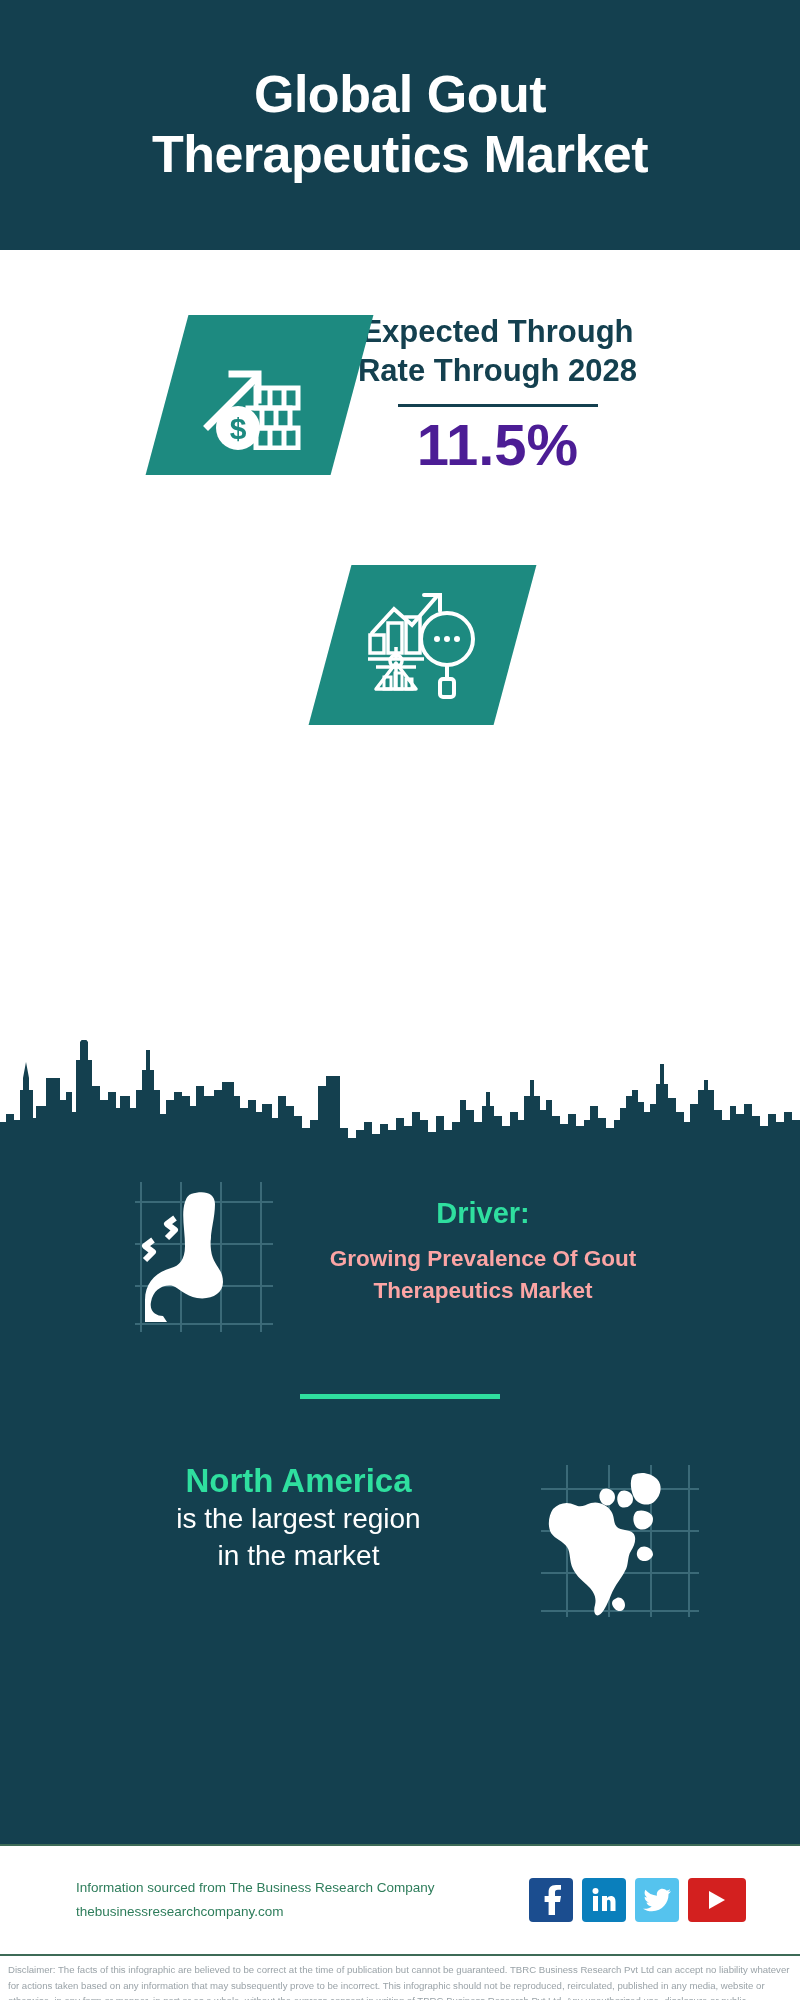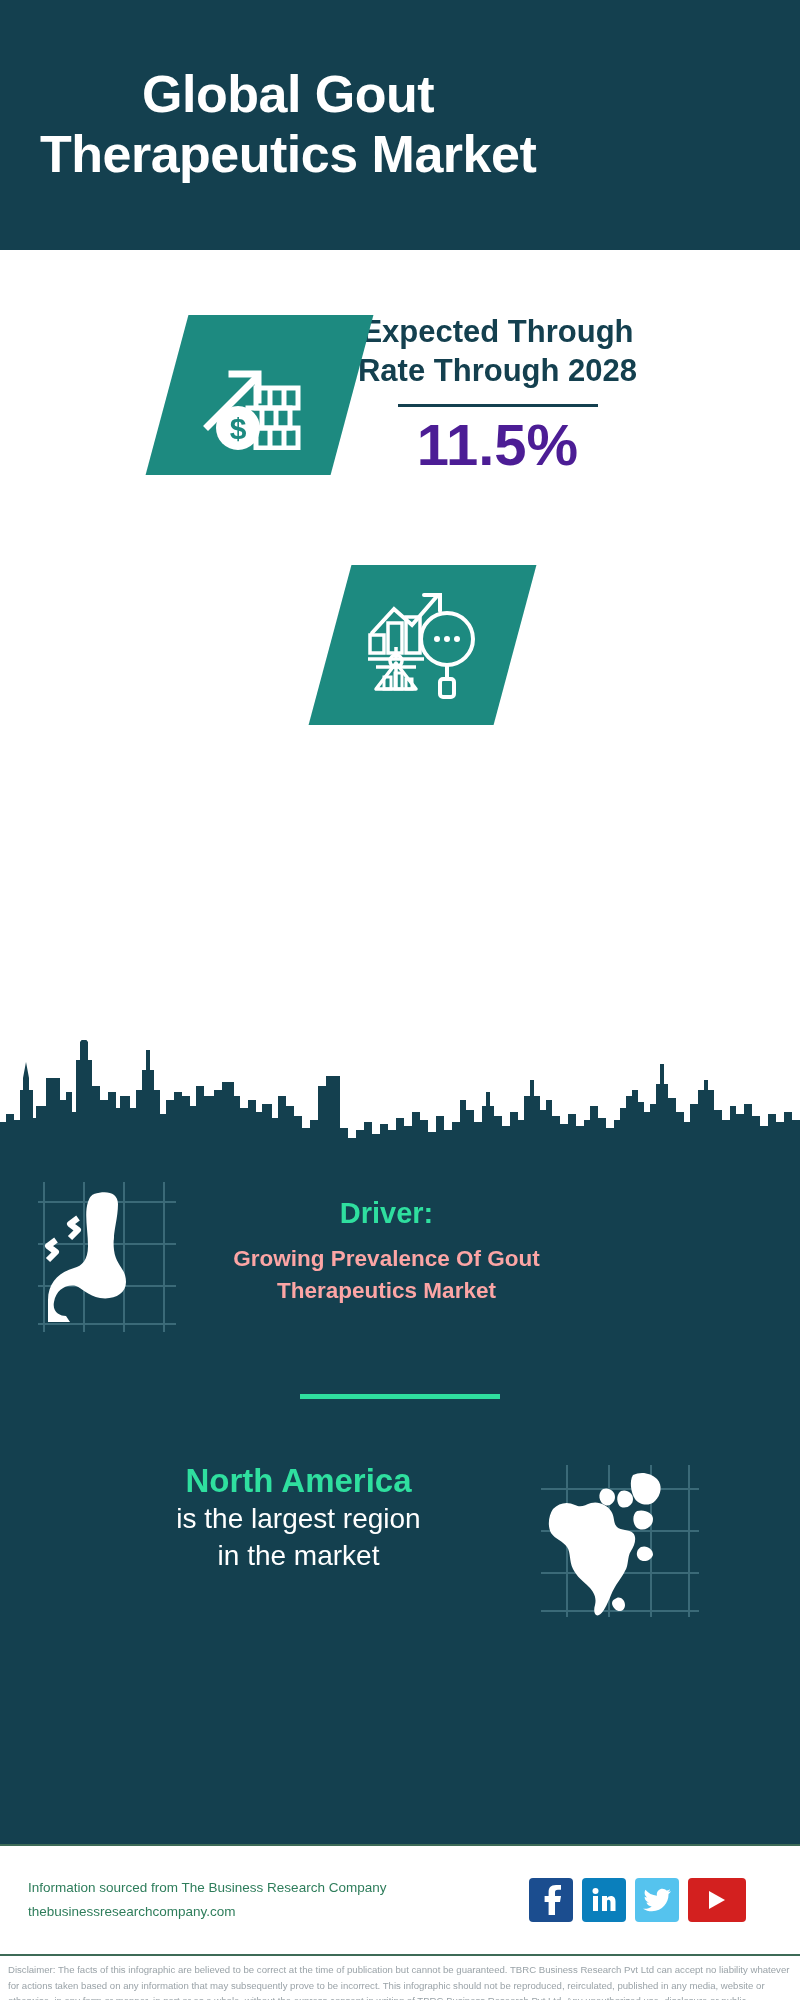--- a/index.html
+++ b/index.html
@@ -9,22 +9,22 @@
     background:#ffffff;
     width:800px; height:2000px;
     overflow:hidden;
     position:relative;
   }
 
   
   .header {
     background:#14404f;
     height:250px;
-    display:flex; align-items:center; justify-content:flex-start;
-    padding:0 40px;
+    display:flex; align-items:center; justify-content:center;
+    padding:0 60px;
   }
   .header h1 {
     color:#ffffff;
     font-size:52px;
     font-weight:bold;
     line-height:1.15;
     text-align:center;
     letter-spacing:-0.5px;
   }
 
@@ -78,21 +78,21 @@
 
   
   .dark {
     background:#14404f;
     padding:0;
     position:relative;
     height:690px;
   }
 
   .driver-row {
-    display:flex; align-items:center; justify-content:flex-start;
+    display:flex; align-items:center; justify-content:center;
     padding:18px 26px 0 26px;
   }
   .icon-grid { flex:0 0 auto; width:160px; height:160px; position:relative; }
   .driver-text { padding-left:6px; text-align:center; width:395px; }
   .driver-title {
     color:#2fdf9f;
     font-size:29px; font-weight:bold;
     margin-bottom:13px;
   }
   .driver-body {
@@ -126,20 +126,21 @@
     height:110px;
     display:flex; align-items:center;
     padding:0 28px;
     border-top:2px solid #3d6b57;
   }
   .footer-text { flex:1 1 auto; }
   .footer-text div {
     color:#2e7d5b;
     font-size:13.5px;
     line-height:1.75;
+    margin-left:48px;
   }
   .socials { display:flex; gap:9px; align-items:center; padding-right:26px;}
   .social {
     width:44px; height:44px; border-radius:4px;
     display:flex; align-items:center; justify-content:center;
   }
 
   .disclaimer {
     background:#ffffff;
     border-top:2px solid #3d6b57;

